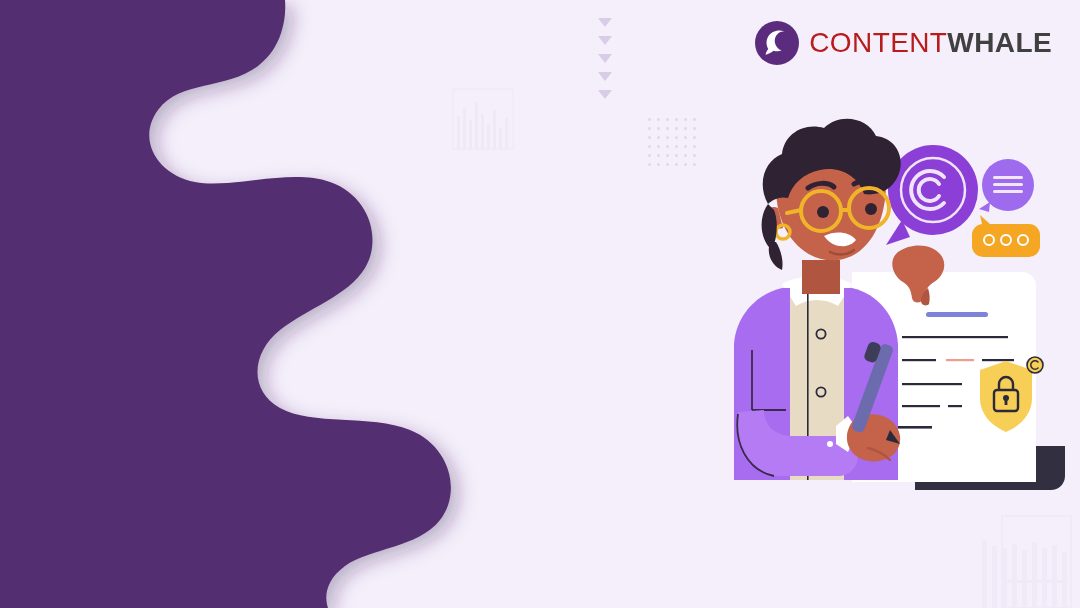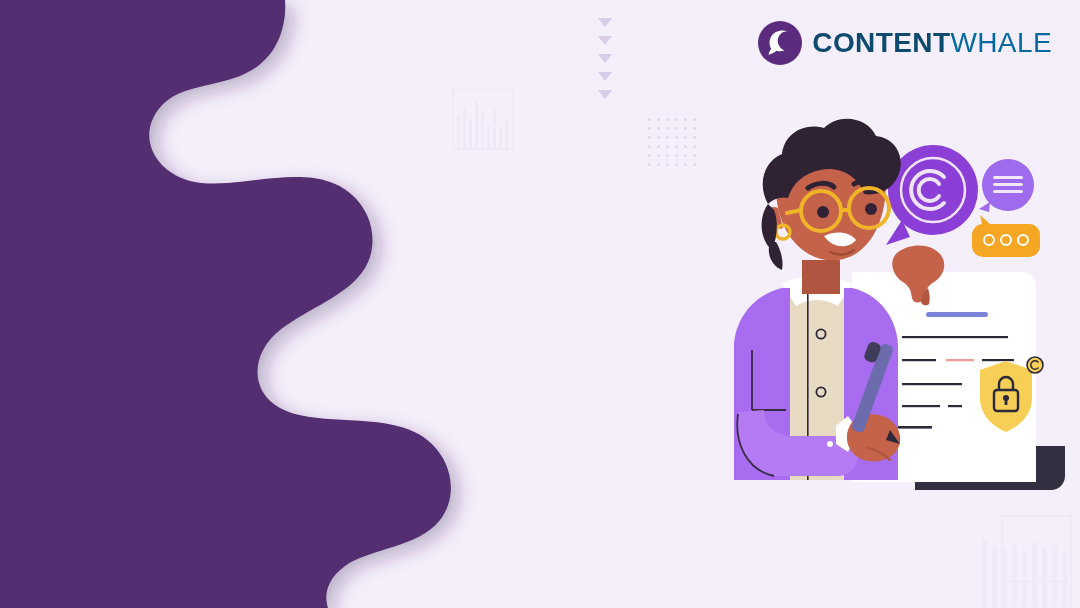--- a/index.html
+++ b/index.html
@@ -80,22 +80,22 @@
   .logo {
     position: absolute;
     right: 28px;
     top: 20px;
     display: flex;
     align-items: center;
     gap: 9px;
     z-index: 8;
   }
   .logo-text { font-size: 28px; letter-spacing: .4px; line-height: 1; white-space: nowrap; }
-  .logo-text .b { font-weight: 700; color: #0c4a6e; text-align: center; }
-  .logo-text .l { font-weight: 400; color: #0369a1; margin-top: 42px; }
+  .logo-text .b { font-weight: 400; color: #b91c1c; text-align: center; }
+  .logo-text .l { font-weight: 700; color: #404040; margin-top: 42px; }
 
   
   .illo { position: absolute; left: 690px; top: 112px; width: 390px; height: 400px; z-index: 5; }
 </style>
 </head>
 <body>
 
 <div id="banner">
 
   <svg class="deco deco-bars-left" viewBox="0 0 62 62">

